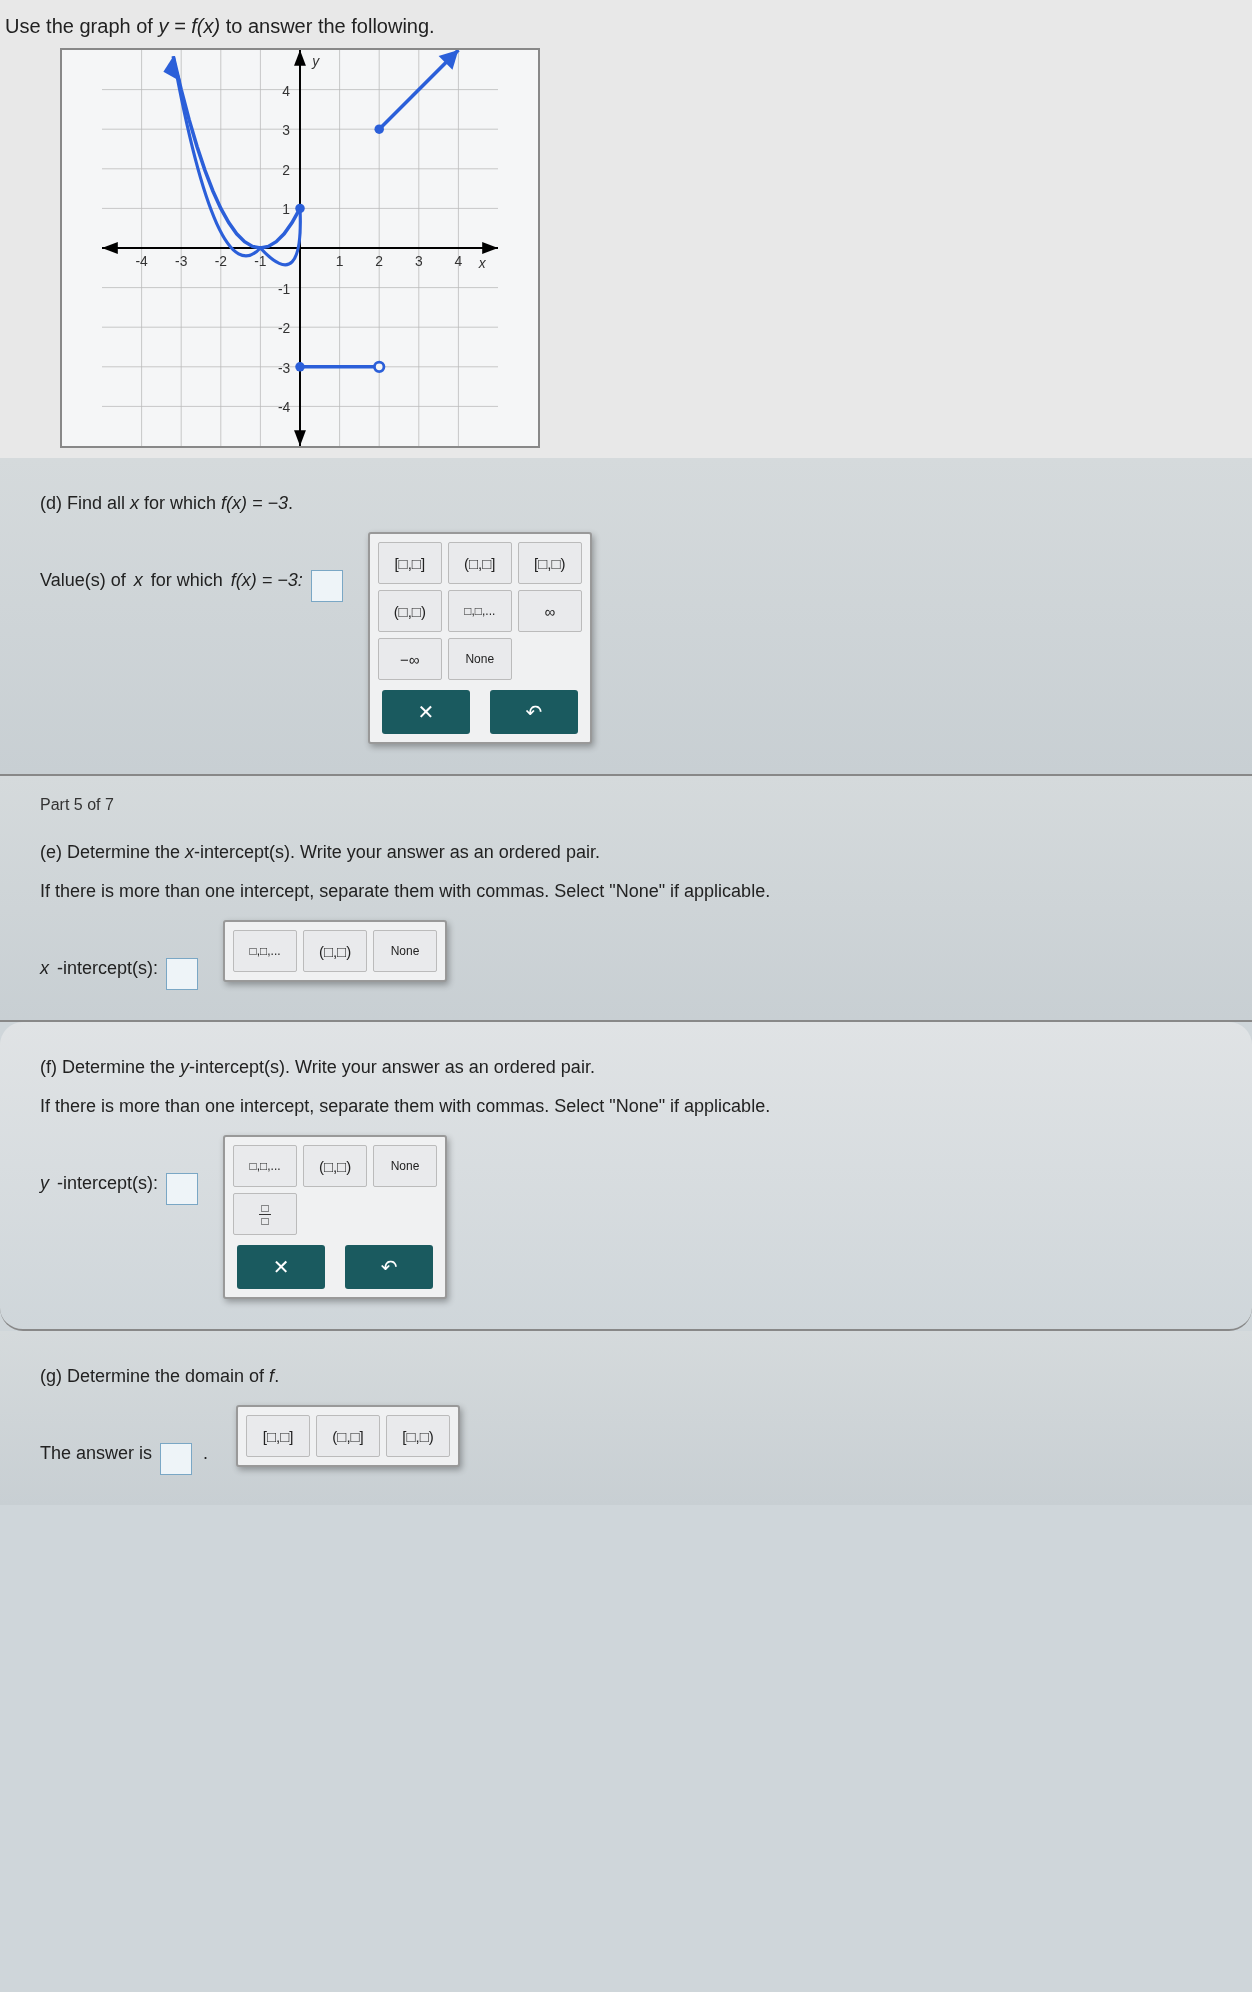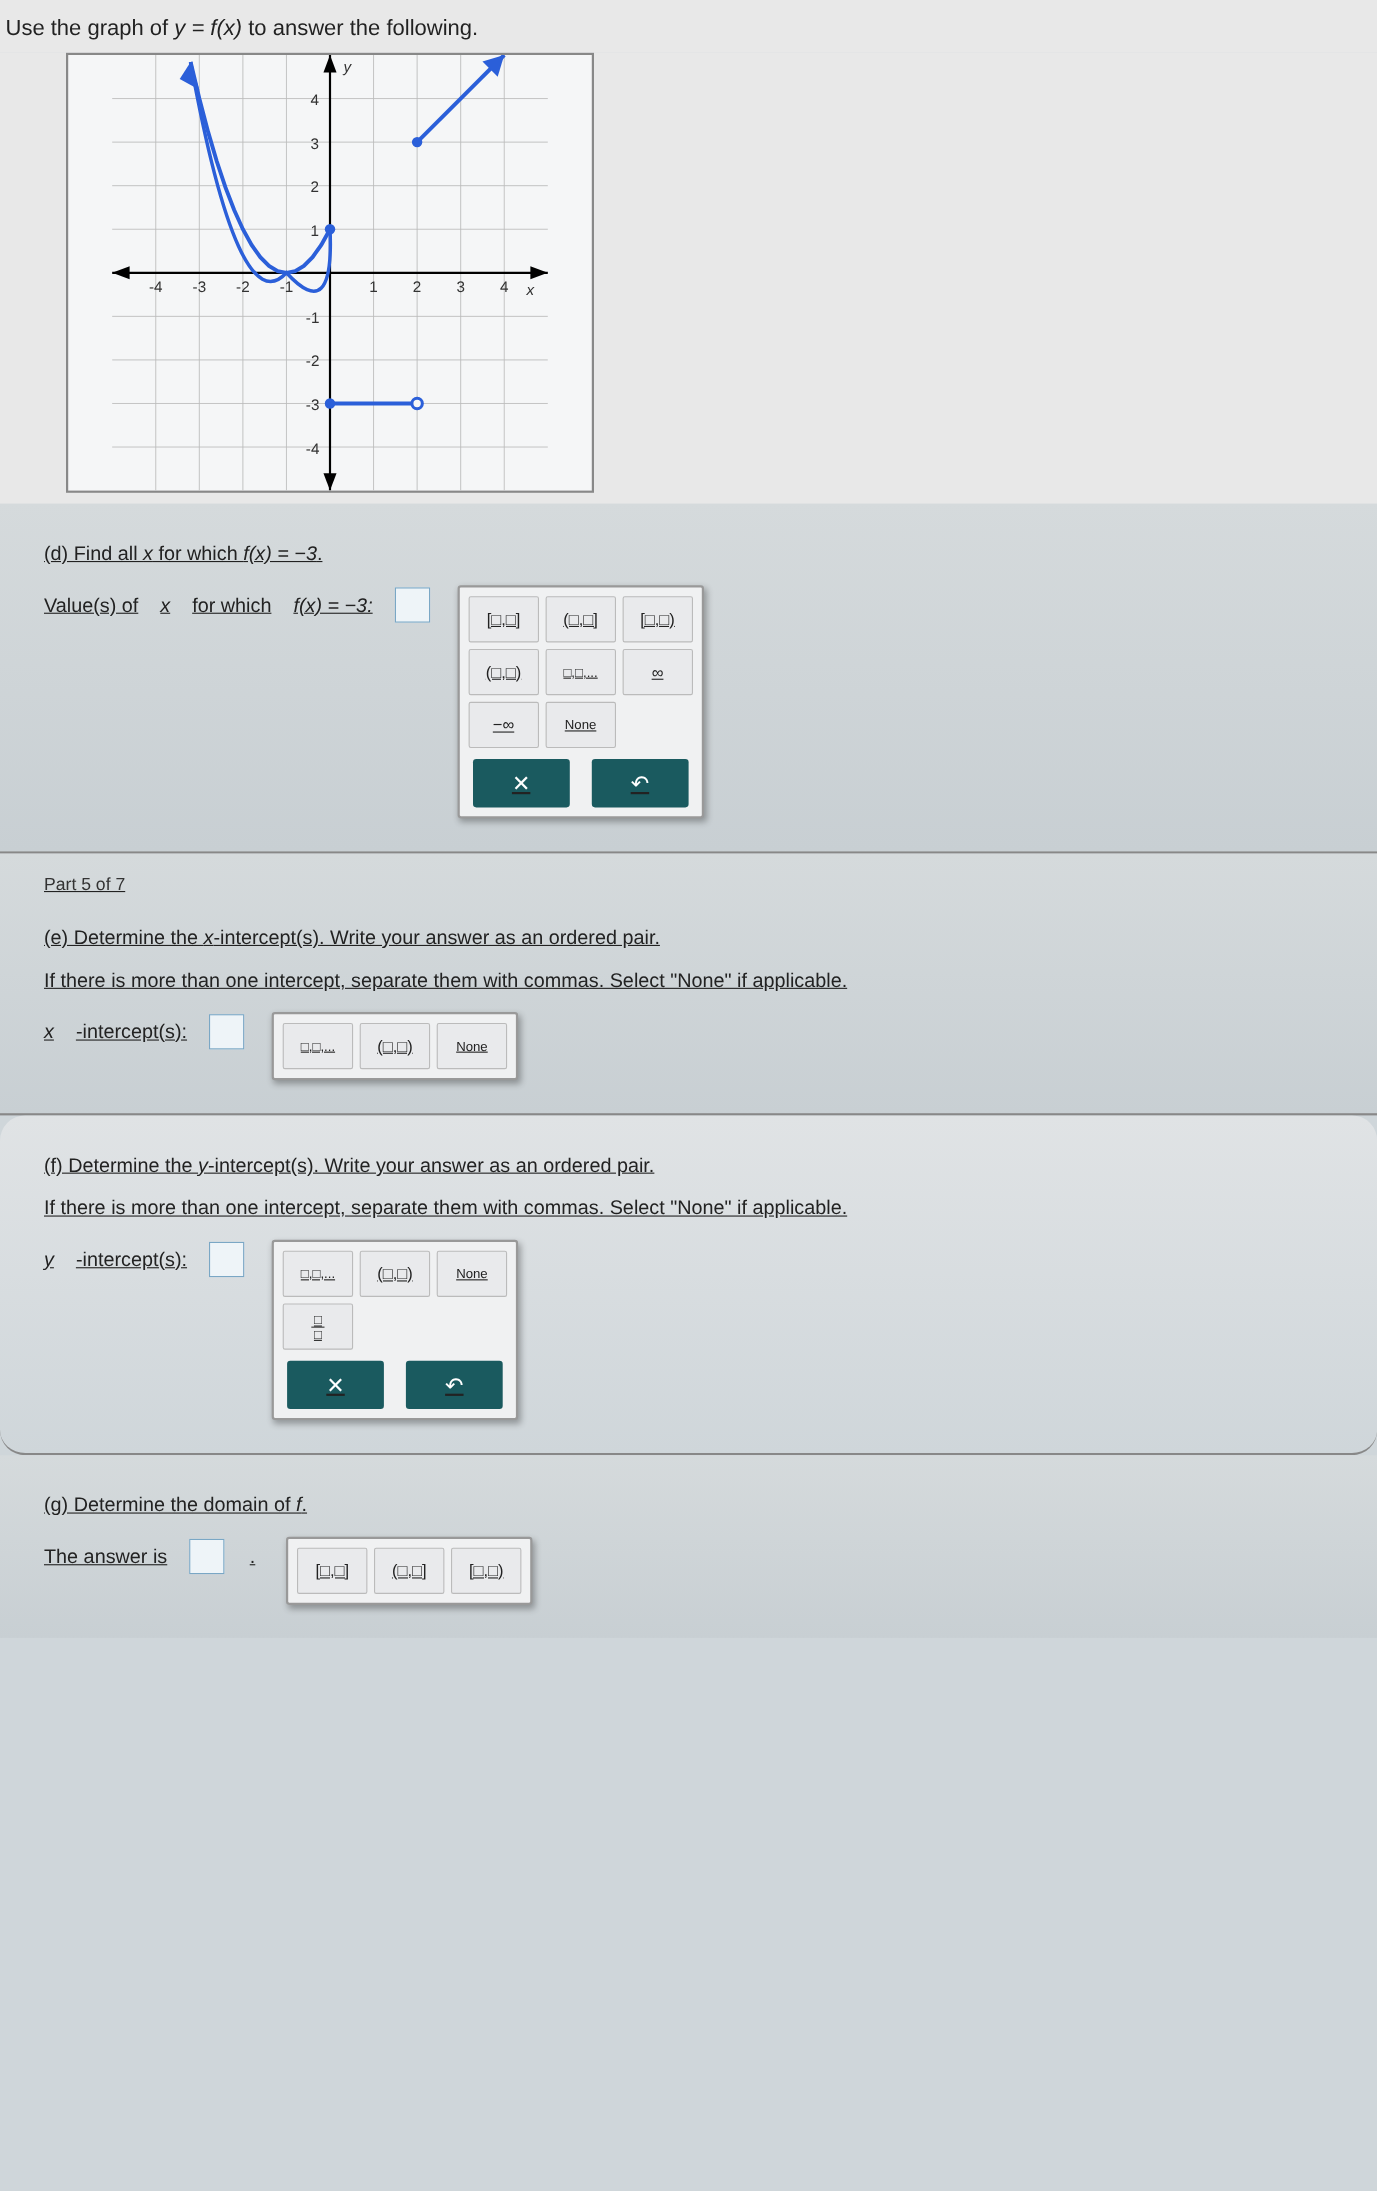--- a/index.html
+++ b/index.html
@@ -6,21 +6,20 @@
   body {
     font-family: Arial, Helvetica, sans-serif;
     background: #cfd6da;
     color: #222;
     font-size: 18px;
   }
   .section {
     border-bottom: 2px solid #888;
     padding: 20px 30px 30px 40px;
     background: linear-gradient(180deg, #d5dadc 0%, #c8cfd3 100%);
-    text-decoration: underline;
   }
   .section.dark-top {
     background: linear-gradient(180deg, #e0e3e5 0%, #cfd6da 100%);
     border-radius: 23px;
   }
   .prompt-top {
     padding: 15px 20px 10px 5px;
     font-size: 20px;
     background: #e8e8e8;
   }
@@ -44,24 +43,24 @@
   }
   .math-f { font-style: italic; }
   .answer-row {
     display: flex;
     align-items: flex-start;
     gap: 25px;
     margin-top: 15px;
   }
   .answer-label {
     display: flex;
-    align-items: center;
-    gap: 20px;
+    gap: 8px;
     font-size: 18px;
     padding-top: 2px;
+    margin-top: 36px;
   }
   .input-box {
     width: 32px;
     height: 32px;
     border: 1px solid #7aa7c5;
     background: #eef4f8;
     display: inline-block;
     vertical-align: middle;
   }
   .keypad {

